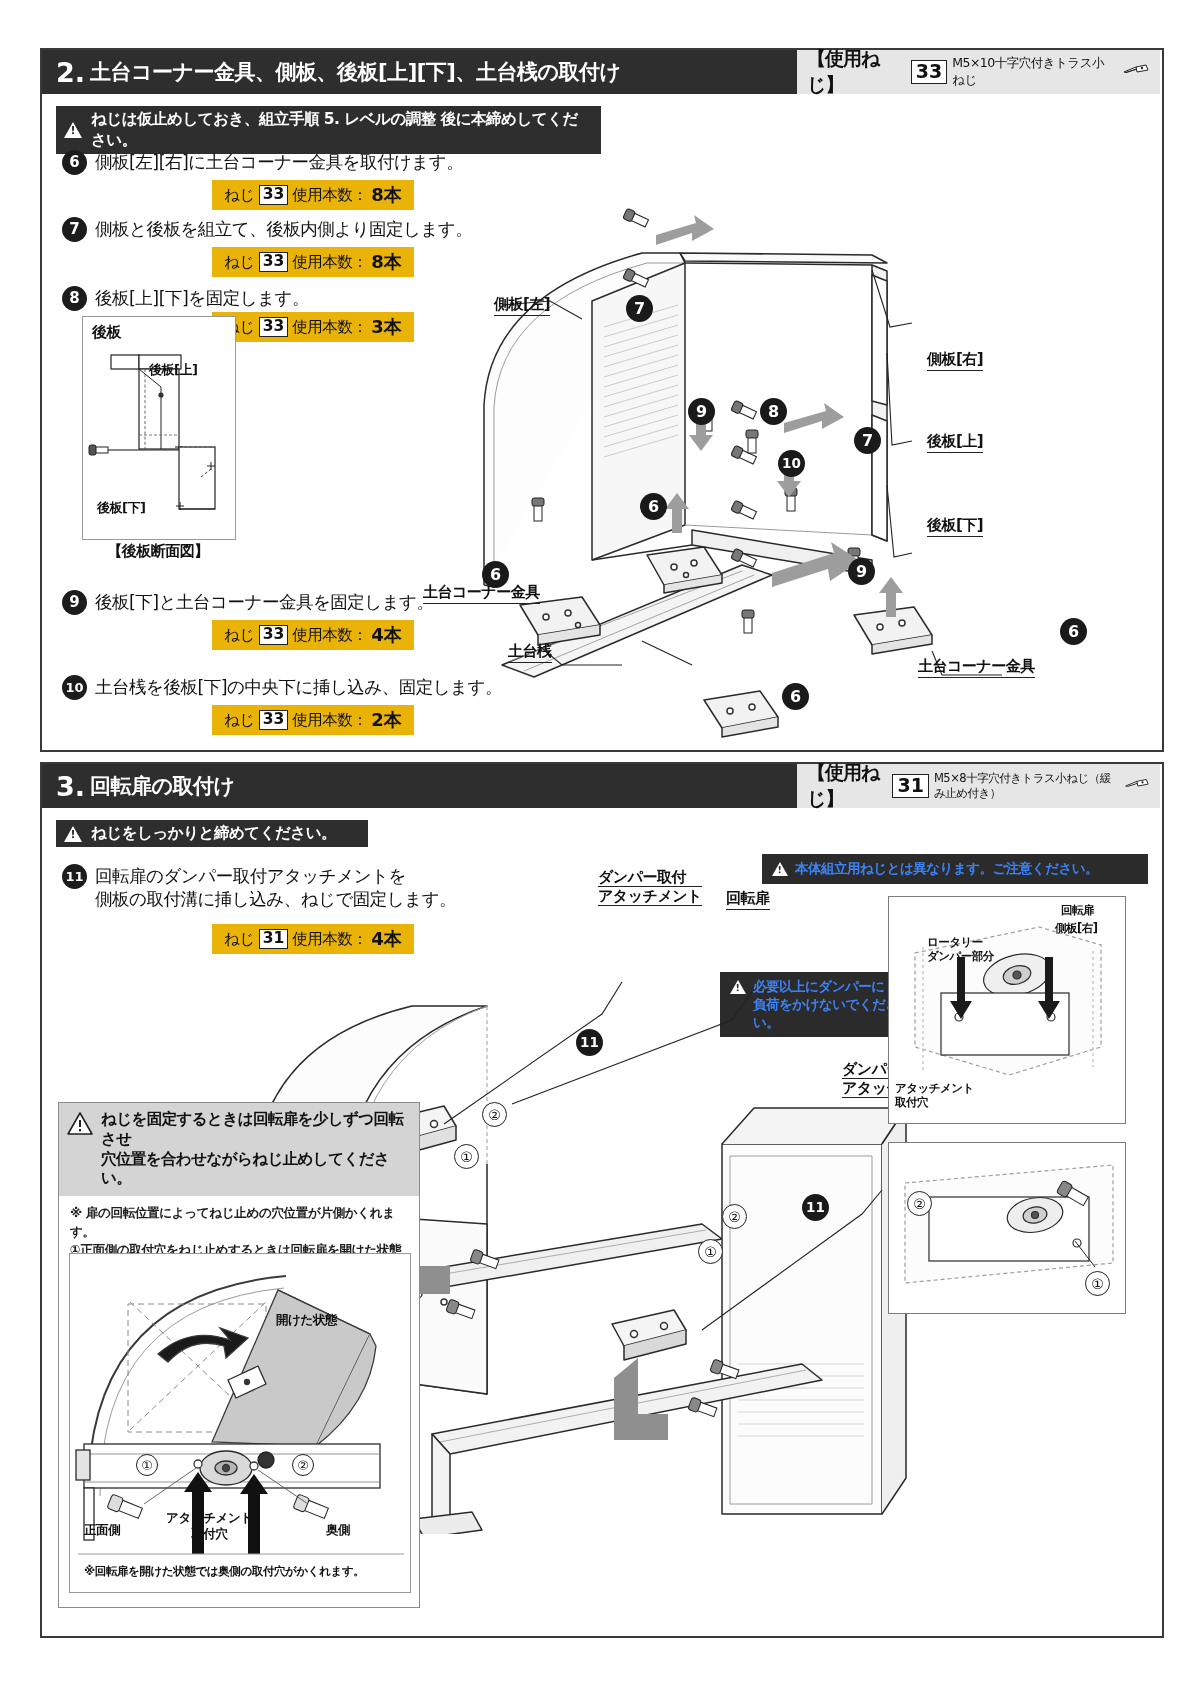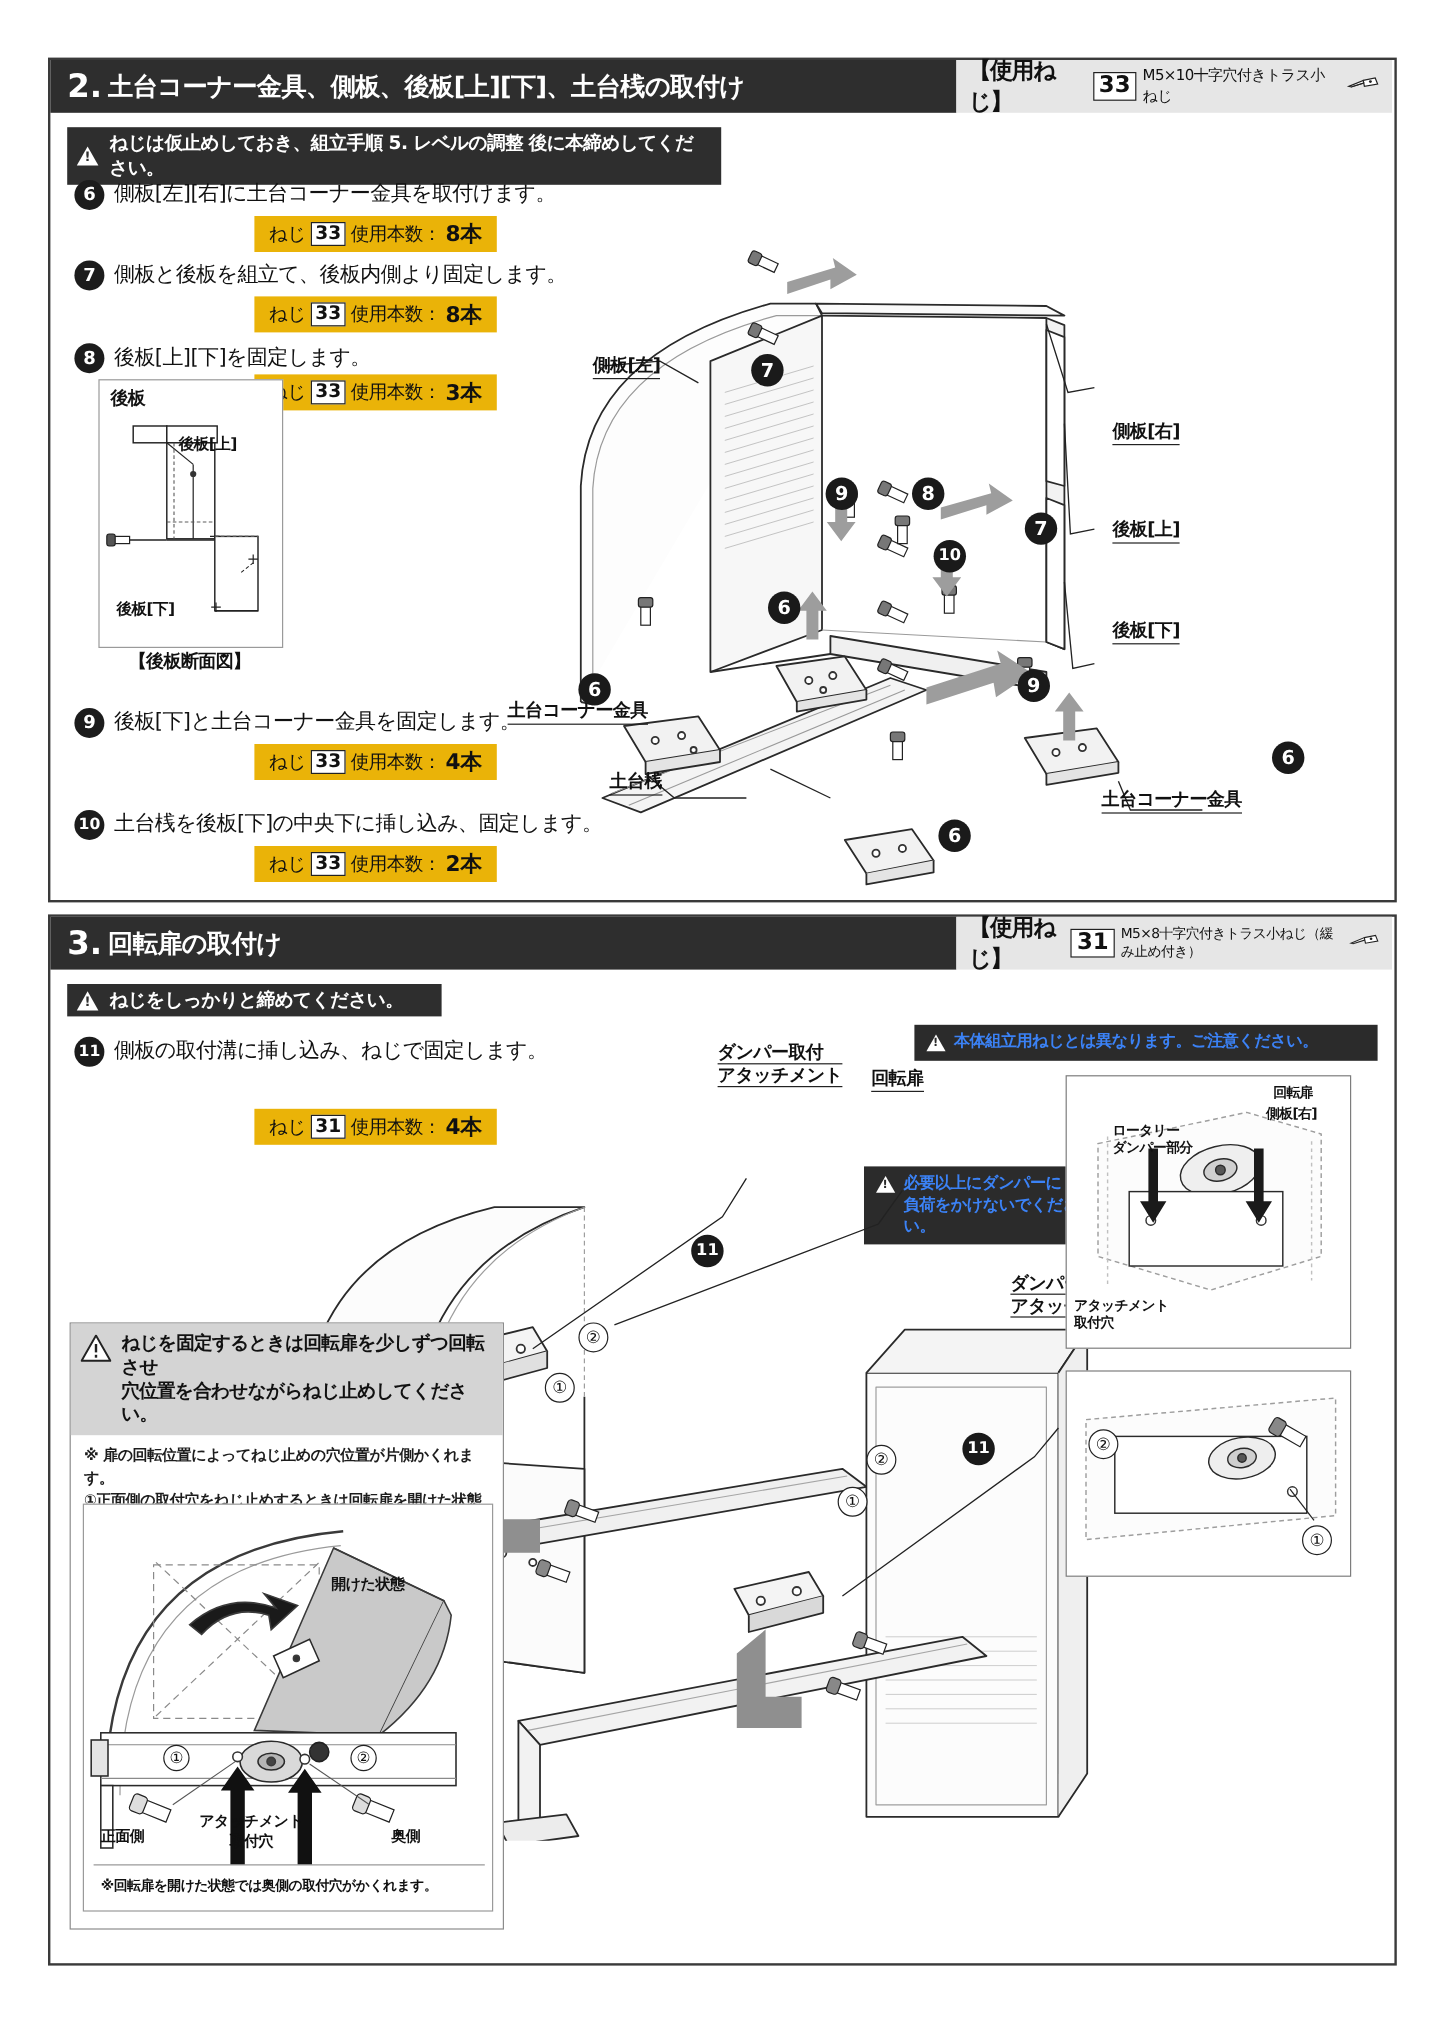--- a/index.html
+++ b/index.html
@@ -411,20 +411,21 @@
     </div>
 
     <div class="warnstrip" style="left:14px;top:56px;width:312px;">
       <span class="tri-w"></span>
       <span class="wtxt">ねじをしっかりと締めてください。</span>
     </div>
 
     <div class="step" style="left:20px;top:100px;width:430px;">
       <span class="bullet wide">11</span>
       <span class="steptext">
+        <span style="display:block;">回転扉のダンパー取付アタッチメントを</span>
         <span style="display:block;">側板の取付溝に挿し込み、ねじで固定します。</span>
       </span>
     </div>
     <div class="countchip" style="left:170px;top:160px;">
       <span class="cc-t">ねじ</span>
       <span class="cc-n">31</span>
       <span class="cc-t">使用本数：</span>
       <span class="cc-v">4本</span>
     </div>
 

